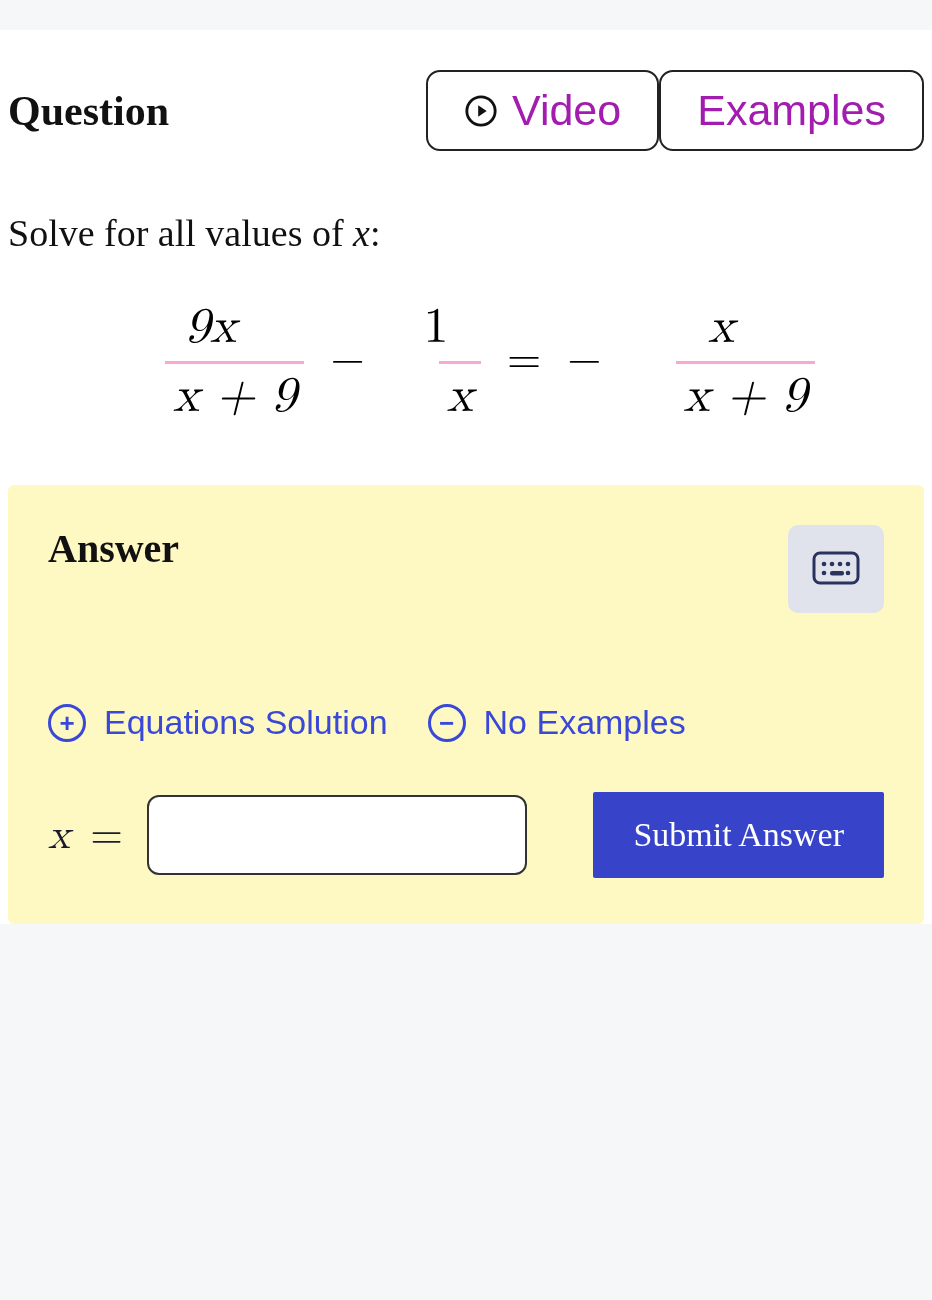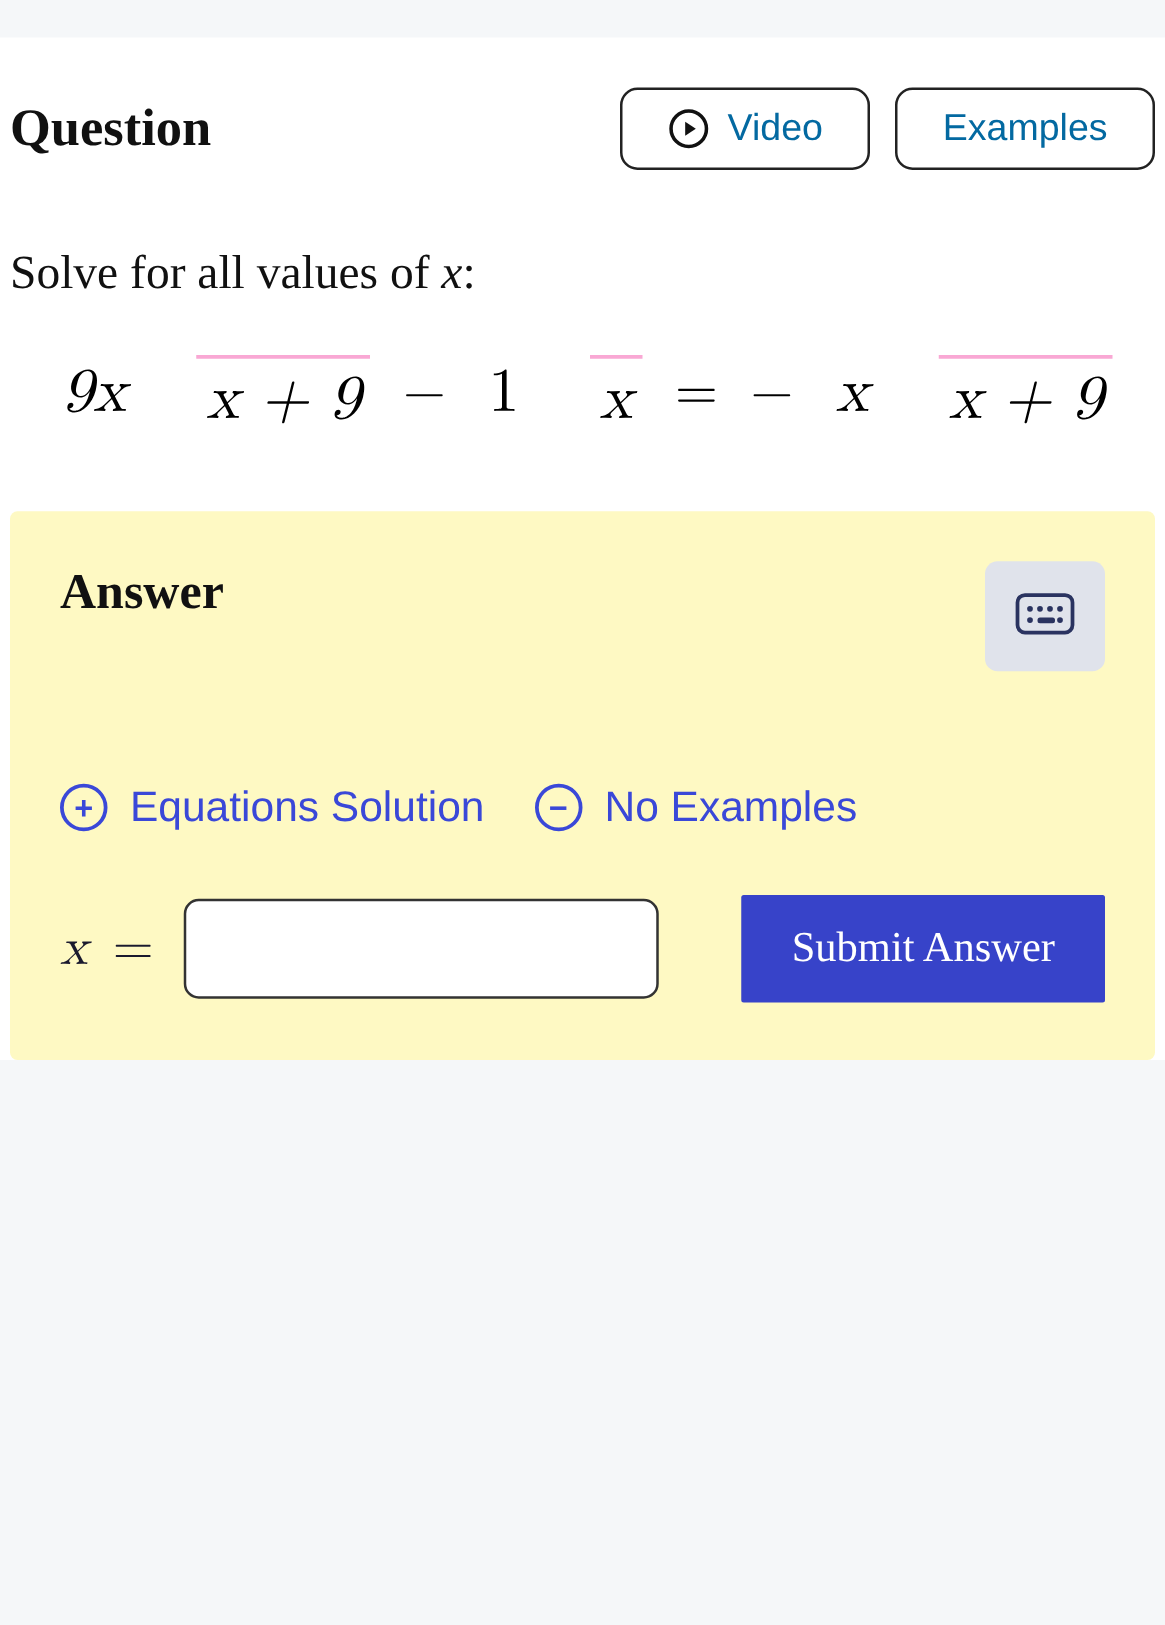--- a/index.html
+++ b/index.html
@@ -22,44 +22,43 @@
   .title-bar h1 {
     margin: 0;
     font-family: Georgia, serif;
     font-weight: 700;
     font-size: 44px;
     color: #1e2a47;
   }
   .question-row {
     display: flex;
     align-items: center;
-    gap: 20px;
     padding: 40px 0 10px 0;
     margin: 0 8px;
   }
   .question-label {
     font-family: Georgia, serif;
     font-weight: 700;
     font-size: 42px;
     color: #111;
     flex: 0 0 auto;
     margin-right: auto;
   }
   .outline-btn {
     font-family: -apple-system, 'Segoe UI', Helvetica, Arial, sans-serif;
-    font-size: 30px;
+    font-size: 43px;
     background: #fff;
     border: 2px solid #222;
     border-radius: 14px;
     padding: 14px 36px;
     display: inline-flex;
     align-items: center;
     gap: 14px;
     cursor: pointer;
-    color: #0369a1;
+    color: #a21caf;
   }
   .outline-btn svg { display: block; }
   .prompt-text {
     font-family: Georgia, serif;
     font-size: 38px;
     margin: 50px 8px 10px 8px;
     color: #111;
   }
   .prompt-text .mi { font-style: italic; }
   .equation {
@@ -68,21 +67,21 @@
     text-align: center;
     margin: 44px auto 60px auto;
     display: flex;
     align-items: center;
     justify-content: center;
     gap: 26px;
     color: #000;
   }
   .frac {
     display: inline-flex;
-    flex-direction: row;
+    flex-direction: column;
     align-items: center;
     line-height: 1.15;
   }
   .frac .num { padding: 0 8px 4px 8px; }
   .frac .den { padding: 4px 8px 0 8px; border-top: 3px solid #f9a8d4; margin-left: 48px; }
   .mi { font-style: italic; }
   .op { font-size: 44px; position: relative; top: -2px; }
   .answer-panel {
     background: #fef9c3;
     border-radius: 6px;

